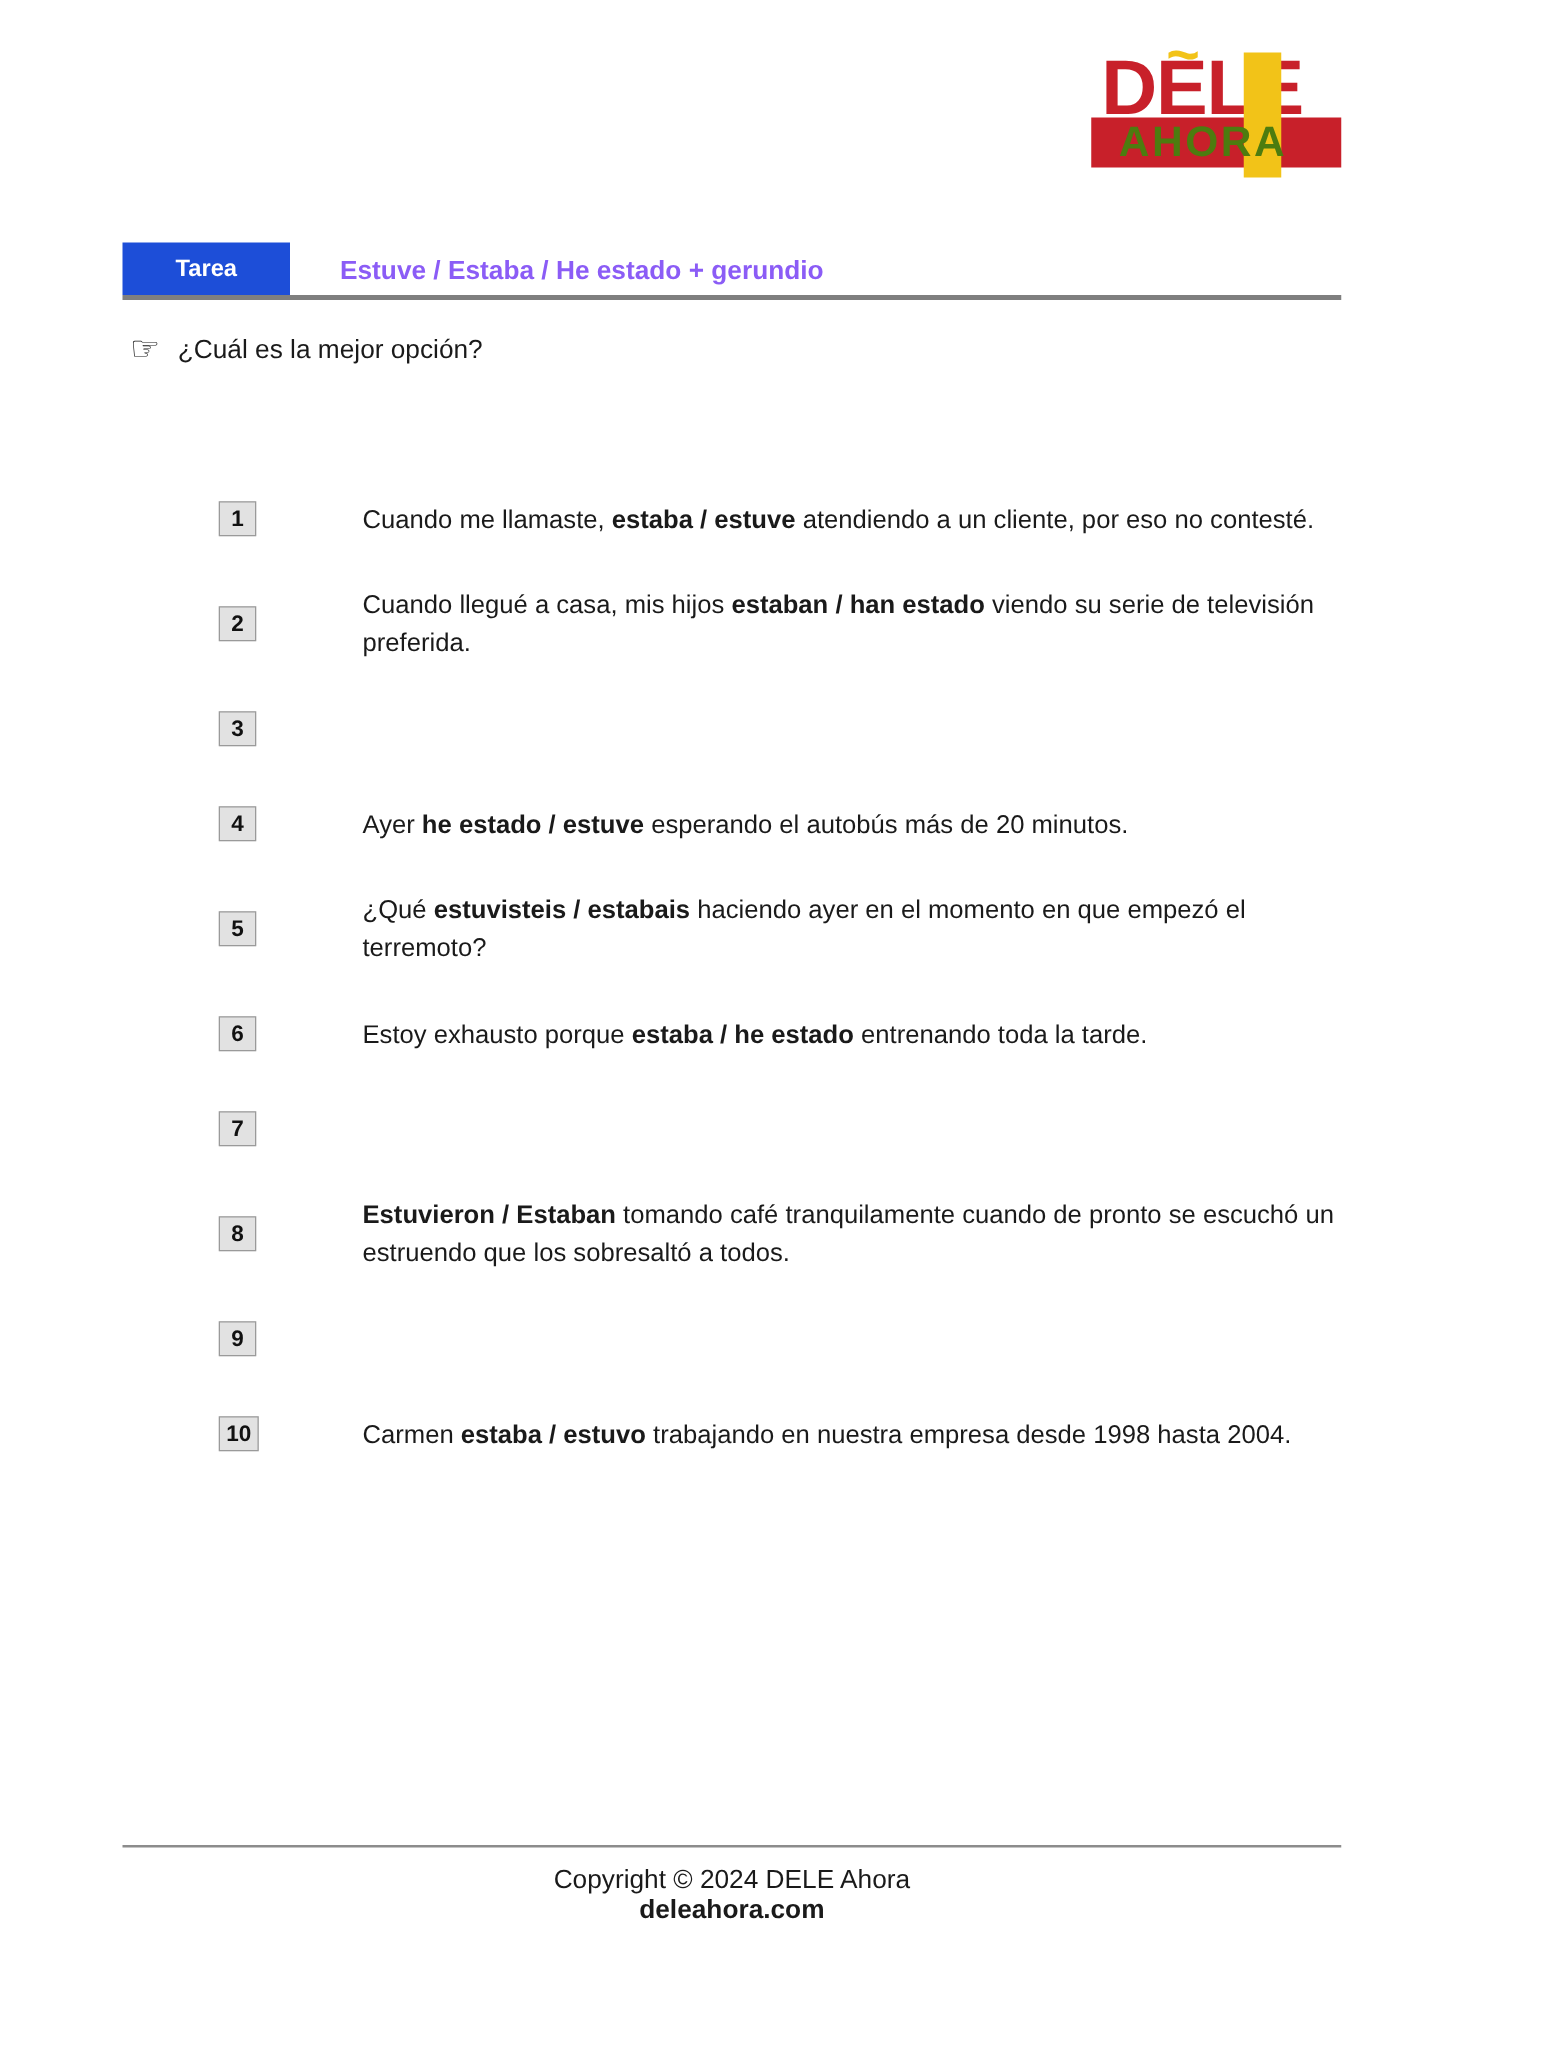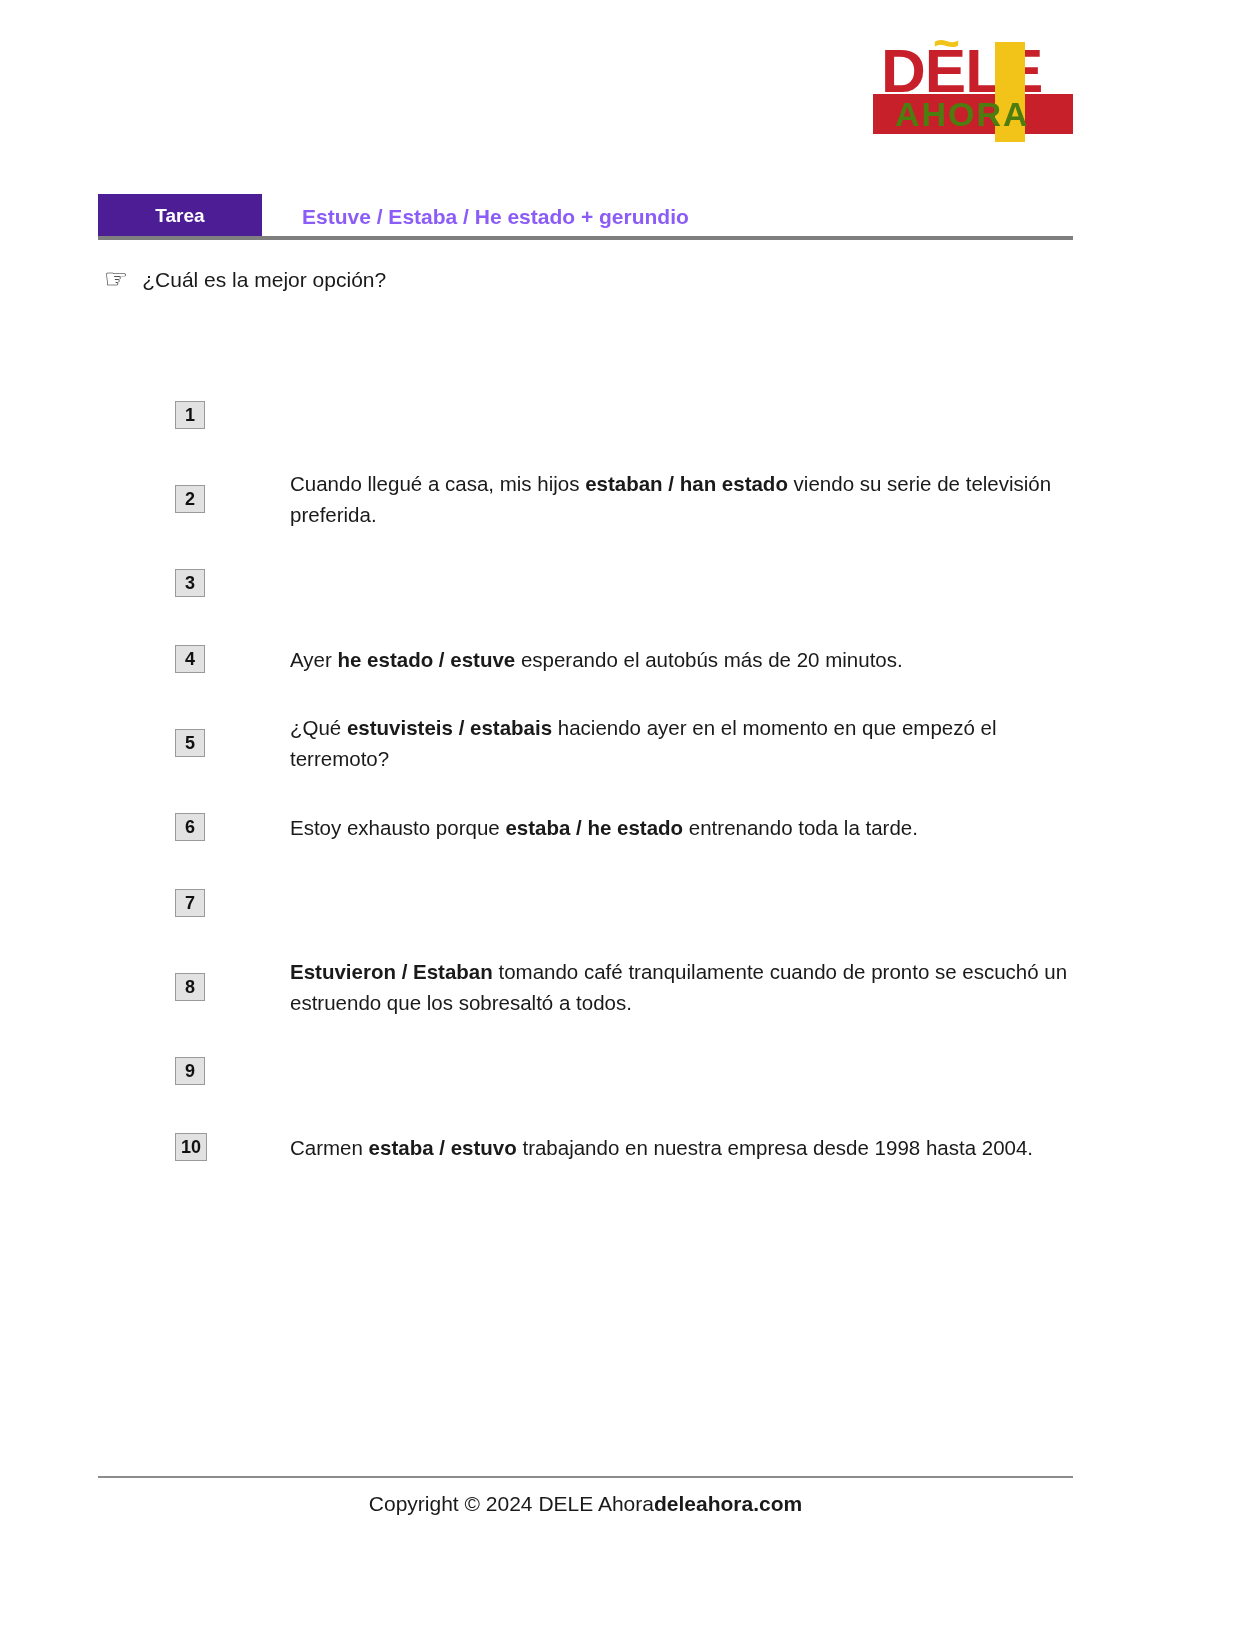--- a/index.html
+++ b/index.html
@@ -93,26 +93,26 @@
     position: absolute;
     left: 98px;
     top: 194px;
     width: 975px;
     height: 46px;
     border-bottom: 4px solid #7f7f7f;
     box-sizing: border-box;
   }
   .tab-active {
     display: inline-block;
-    background: #4c1d95;
+    background: #1d4ed8;
     color: #ffffff;
     font-weight: bold;
     font-size: 19px;
     padding: 11px 0 11px 0;
-    width: 164px;
+    width: 134px;
     text-align: center;
     height: 42px;
     box-sizing: border-box;
     vertical-align: top;
   }
   .tab-title {
     display: inline-block;
     color: #8b5cf6;
     font-weight: bold;
     font-size: 21px;
@@ -190,20 +190,21 @@
   .footer {
     position: absolute;
     left: 98px;
     top: 1492px;
     width: 975px;
     display: flex;
     justify-content: center;
     align-items: center;
     font-size: 21px;
     color: #1a1a1a;
+    flex-direction: column;
   }
   .footer-right { font-weight: bold; }
 </style>
 </head>
 <body>
 
 <div class="page">
 
   <div class="logo-area">
     <div class="logo-wrap">
@@ -222,20 +223,21 @@
   <div class="instruction">
     <span class="hand-icon">☞</span>
     <span>¿Cuál es la mejor opción?</span>
   </div>
 
   <div class="qlist" id="question-list">
       <div class="qrow">
         <div class="qnum-cell">
           <span class="qnum">1</span>
         </div>
+        <div class="qtext"><span>Cuando me llamaste, </span><b>estaba / estuve</b><span> atendiendo a un cliente, por eso no contesté.</span></div>
       </div>
       <div class="qrow">
         <div class="qnum-cell">
           <span class="qnum">2</span>
         </div>
         <div class="qtext"><span>Cuando llegué a casa, mis hijos </span><b>estaban / han estado</b><span> viendo su serie de televisión preferida.</span></div>
       </div>
       <div class="qrow">
         <div class="qnum-cell">
           <span class="qnum">3</span>

